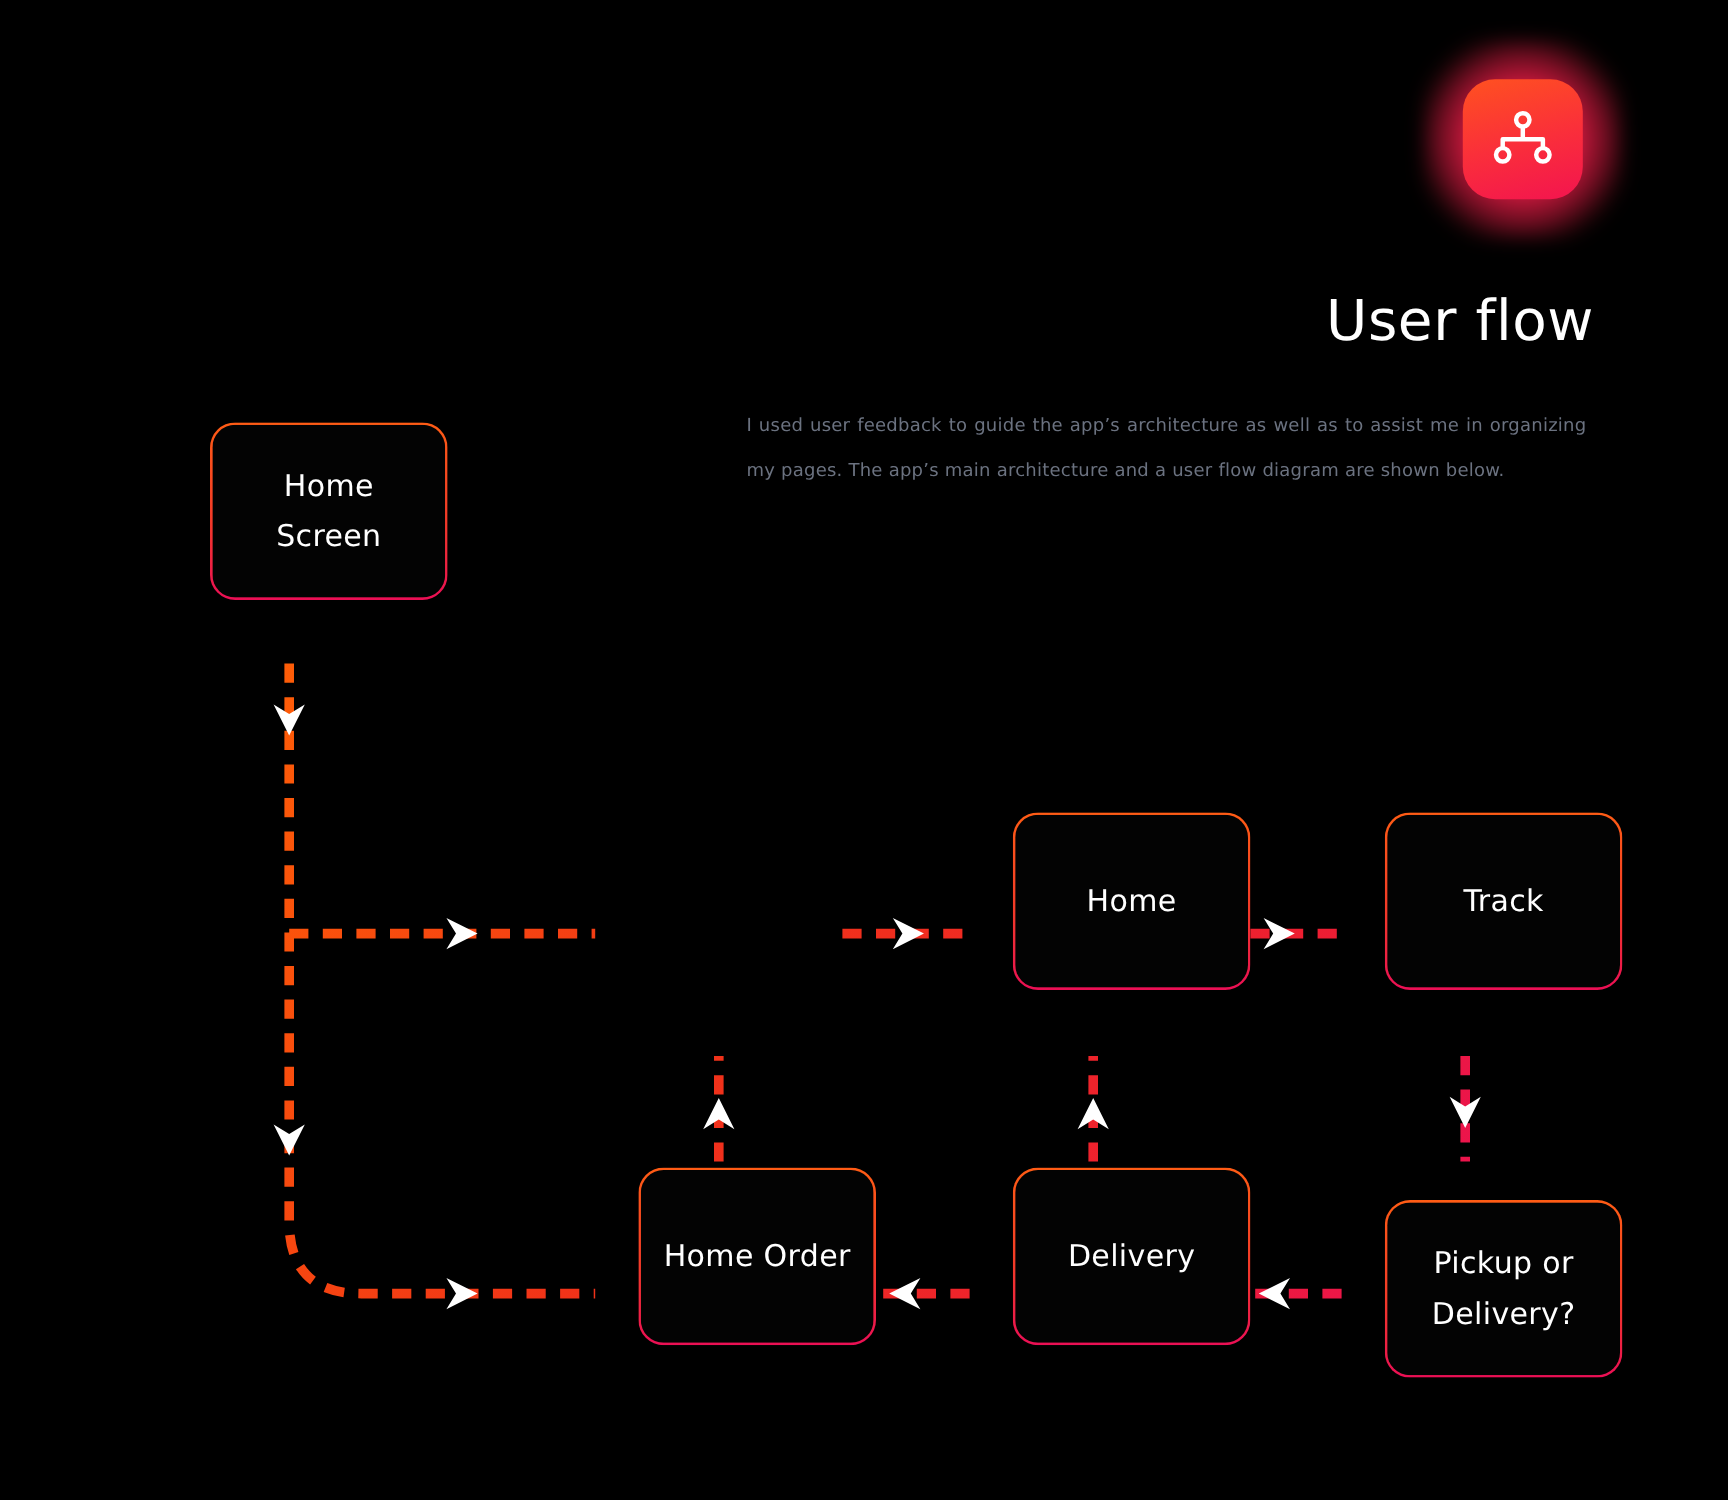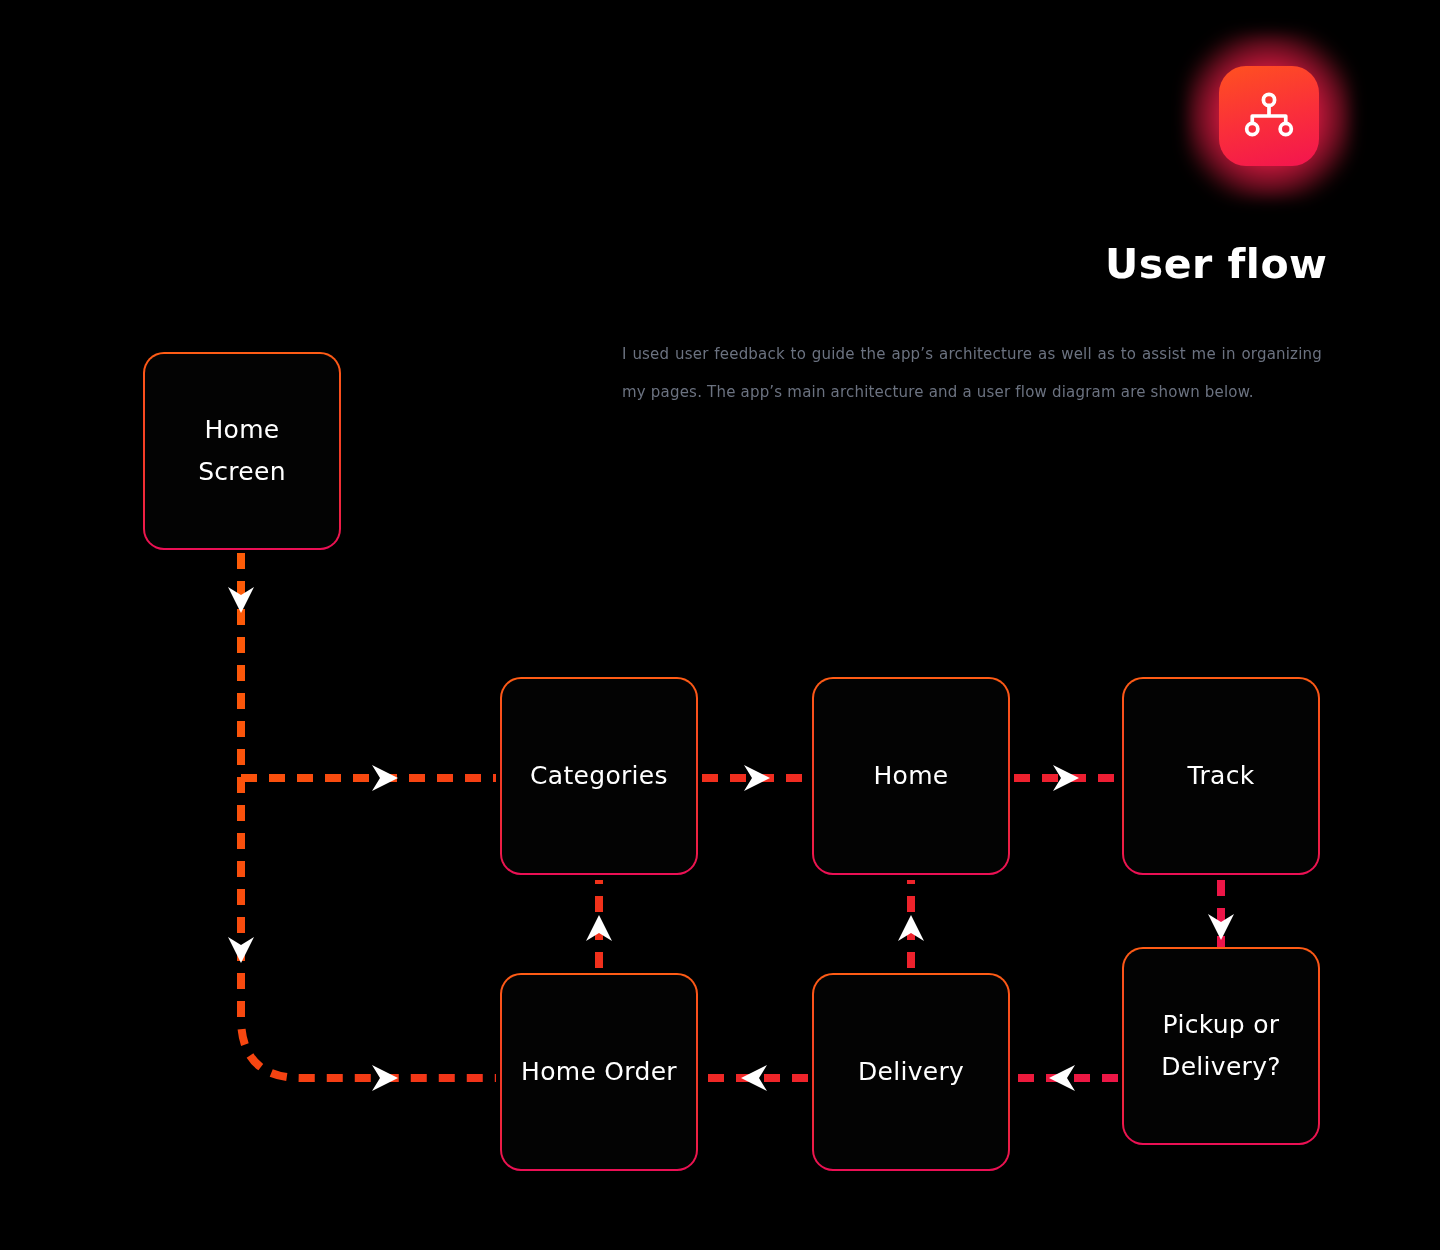--- a/index.html
+++ b/index.html
@@ -38,24 +38,24 @@
     background: linear-gradient(165deg, #ff5120 0%, #fa2f3a 52%, #f3144f 100%);
     display: flex;
     align-items: center;
     justify-content: center;
   }
   .page-title {
     position: absolute;
     left: 1105px;
     top: 240px;
     width: 220px;
-    text-align: left;
+    text-align: center;
     color: #ffffff;
-    font-size: 41px;
-    font-weight: 700;
+    font-size: 47px;
+    font-weight: 400;
     letter-spacing: 0.5px;
     white-space: nowrap;
   }
 
   
   .intro-text {
     position: absolute;
     left: 622px;
     top: 320px;
     width: 700px;
@@ -64,45 +64,46 @@
     line-height: 38px;
     text-align: justify;
     text-align-last: left;
     letter-spacing: 0.2px;
   }
 
   
   .node {
     position: absolute;
     width: 198px;
-    height: 198px;
+    height: 148px;
     box-sizing: border-box;
     border: 2.5px solid transparent;
     border-radius: 21px;
     background:
       linear-gradient(#030303, #030303) padding-box,
       linear-gradient(180deg, #ff5c15 0%, #f33a28 55%, #eb0f55 100%) border-box;
     display: flex;
     align-items: center;
     justify-content: center;
     text-align: center;
     color: #ffffff;
     font-size: 25px;
     line-height: 42px;
     font-weight: 500;
     letter-spacing: 0.3px;
+    margin-left: 32px;
   }
   .node.one-line { white-space: nowrap; }
   .node-home            { left: 143px;  top: 352px; padding: 0 44px; }
   .node-categories      { left: 500px;  top: 677px; }
   .node-menu            { left: 812px;  top: 677px; }
   .node-cart            { left: 1122px; top: 677px; }
   .node-track-order     { left: 500px;  top: 973px; }
   .node-checkout        { left: 812px;  top: 973px; }
-  .node-pickup-delivery { left: 1122px; top: 947px; padding: 0 14px; }
+  .node-pickup-delivery { left: 1122px; top: 1000px; padding: 0 14px; }
 
   .connector-layer {
     position: absolute;
     left: 0; top: 0;
     pointer-events: none;
   }
 </style>
 </head>
 <body>
 
@@ -158,20 +159,19 @@
       <polygon points="1079,778 1053,765 1061,778 1053,791"></polygon>
       <polygon points="1221,940 1208,914 1221,922 1234,914"></polygon>
       <polygon points="599,915 586,941 599,933 612,941"></polygon>
       <polygon points="911,915 898,941 911,933 924,941"></polygon>
       <polygon points="1049,1078 1075,1065 1067,1078 1075,1091"></polygon>
       <polygon points="741,1078 767,1065 759,1078 767,1091"></polygon>
     </g>
   </svg>
 
   <div class="node node-home">Home Screen</div>
-  <div class="node node-categories one-line">Categories</div>
   <div class="node node-menu one-line">Home</div>
   <div class="node node-cart one-line">Track</div>
   <div class="node node-track-order one-line">Home Order</div>
   <div class="node node-checkout one-line">Delivery</div>
   <div class="node node-pickup-delivery">Pickup or Delivery?</div>
 
 </div>
 
 </body></html>

